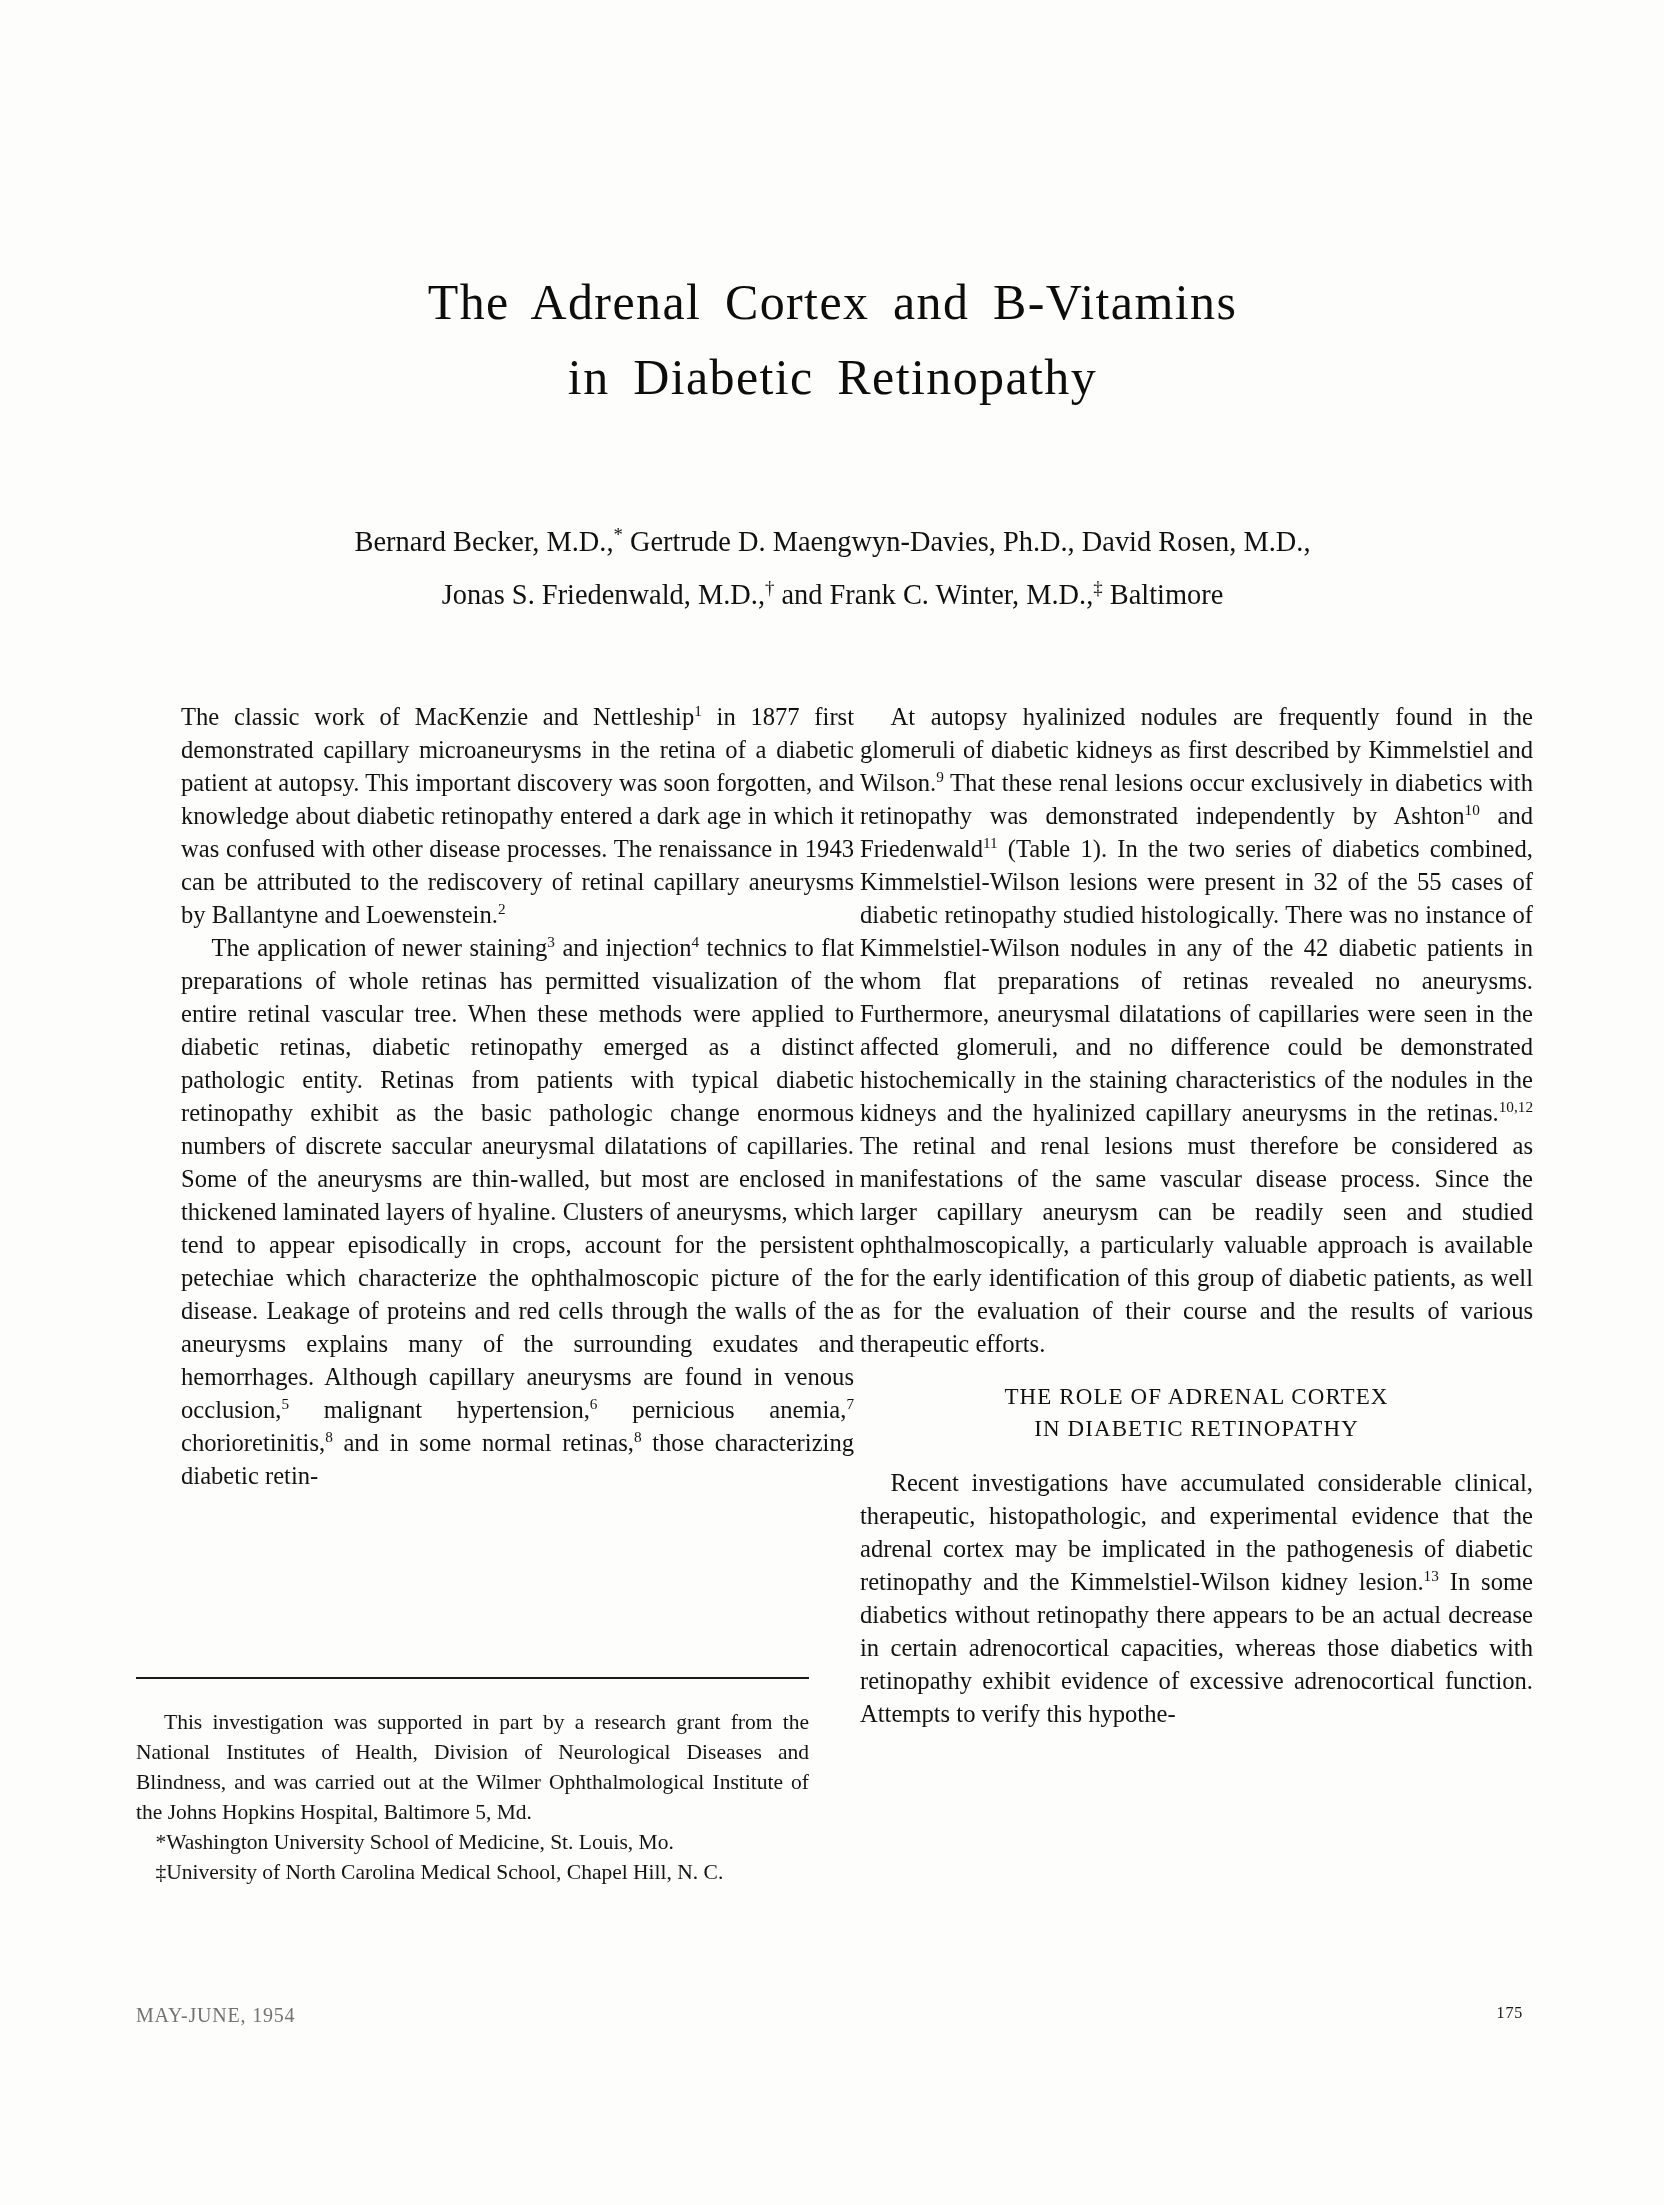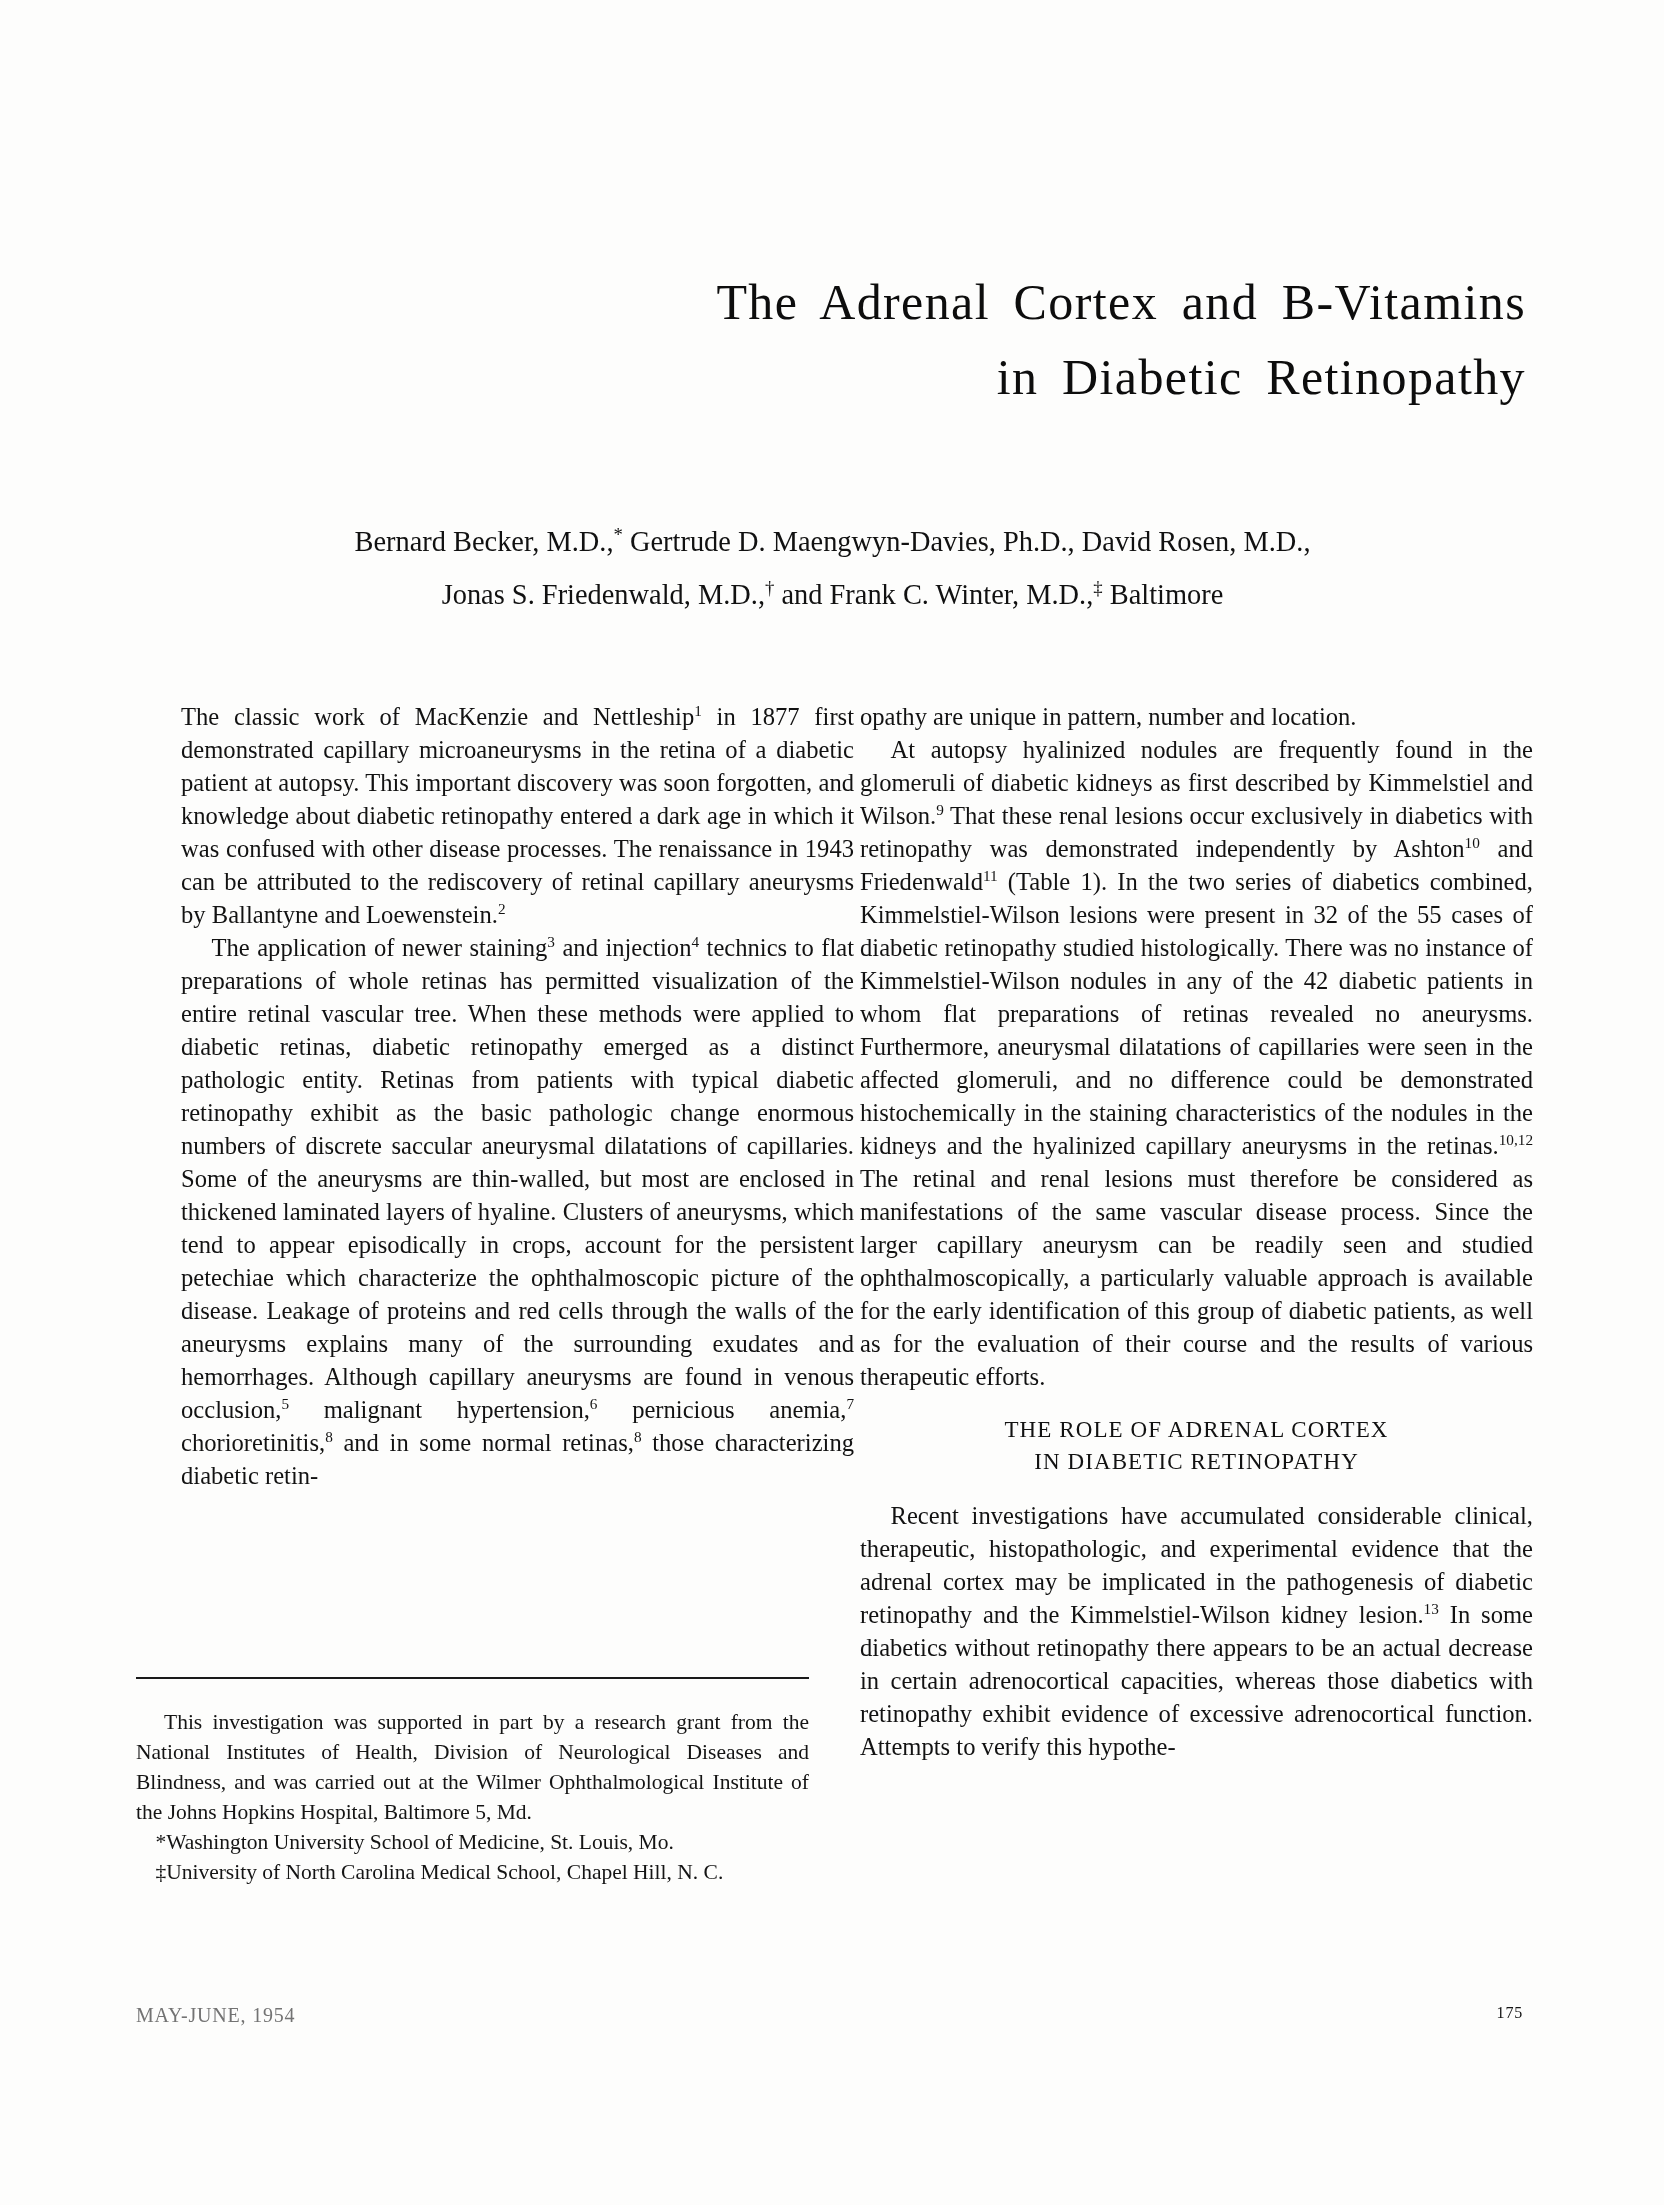--- a/index.html
+++ b/index.html
@@ -23,21 +23,21 @@
     height: 2205px;
     background: #fdfdfc;
   }
 
   
   .title-block {
     position: absolute;
     left: 139px;
     top: 265px;
     width: 1387px;
-    text-align: right;
+    text-align: center;
   }
   .title-line {
     font-size: 50px;
     line-height: 75px;
     letter-spacing: 1.4px;
     word-spacing: 9.7px;
     color: #0d0d0d;
     white-space: nowrap;
   }
 
@@ -170,21 +170,20 @@
 
   <div class="footnote-rule"></div>
 
   <div class="footnotes">
     <p>This investigation was supported in part by a research grant from the National Institutes of Health, Division of Neurological Diseases and Blindness, and was carried out at the Wilmer Ophthalmological Institute of the Johns Hopkins Hospital, Baltimore 5, Md.</p>
     <p class="mark">*Washington University School of Medicine, St. Louis, Mo.</p>
     <p class="mark">‡University of North Carolina Medical School, Chapel Hill, N. C.</p>
   </div>
 
   <div class="col col-right">
-    <p class="noindent">opathy are unique in pattern, number and location.</p>
     <p><span>At autopsy hyalinized nodules are frequently found in the glomeruli of diabetic kidneys as first described by Kimmelstiel and Wilson.</span><sup>9</sup><span> That these renal lesions occur exclusively in diabetics with retinopathy was demonstrated independently by Ashton</span><sup>10</sup><span> and Friedenwald</span><sup>11</sup><span> (Table 1). In the two series of diabetics combined, Kimmelstiel-Wilson lesions were present in 32 of the 55 cases of diabetic retinopathy studied histologically. There was no instance of Kimmelstiel-Wilson nodules in any of the 42 diabetic patients in whom flat preparations of retinas revealed no aneurysms. Furthermore, aneurysmal dilatations of capillaries were seen in the affected glomeruli, and no difference could be demonstrated histochemically in the staining characteristics of the nodules in the kidneys and the hyalinized capillary aneurysms in the retinas.</span><sup>10,12</sup><span> The retinal and renal lesions must therefore be considered as manifestations of the same vascular disease process. Since the larger capillary aneurysm can be readily seen and studied ophthalmoscopically, a particularly valuable approach is available for the early identification of this group of diabetic patients, as well as for the evaluation of their course and the results of various therapeutic efforts.</span></p>
     <p class="section-head">
         <span>THE ROLE OF ADRENAL CORTEX</span>
         <span>IN DIABETIC RETINOPATHY</span>
       </p>
     <p><span>Recent investigations have accumulated considerable clinical, therapeutic, histopathologic, and experimental evidence that the adrenal cortex may be implicated in the pathogenesis of diabetic retinopathy and the Kimmelstiel-Wilson kidney lesion.</span><sup>13</sup><span> In some diabetics without retinopathy there appears to be an actual decrease in certain adrenocortical capacities, whereas those diabetics with retinopathy exhibit evidence of excessive adrenocortical function. Attempts to verify this hypothe-</span></p>
   </div>
 
   <div class="footer">
     <div class="footer-left">MAY-JUNE, 1954</div>

